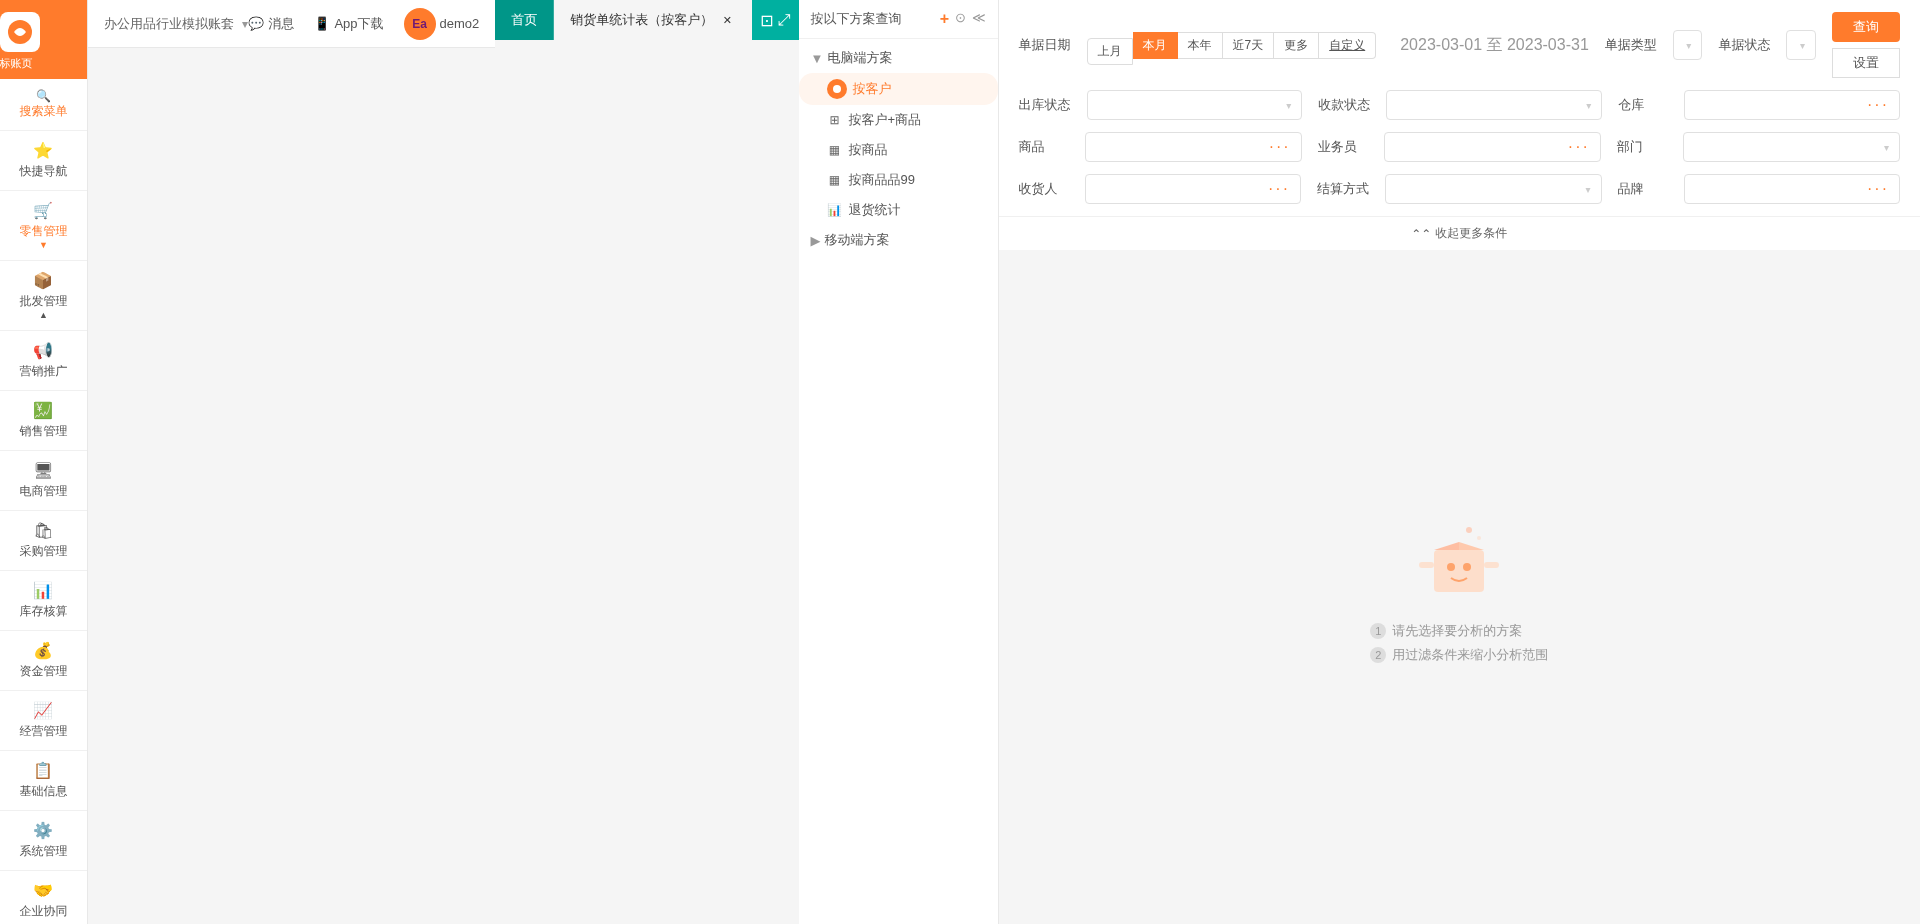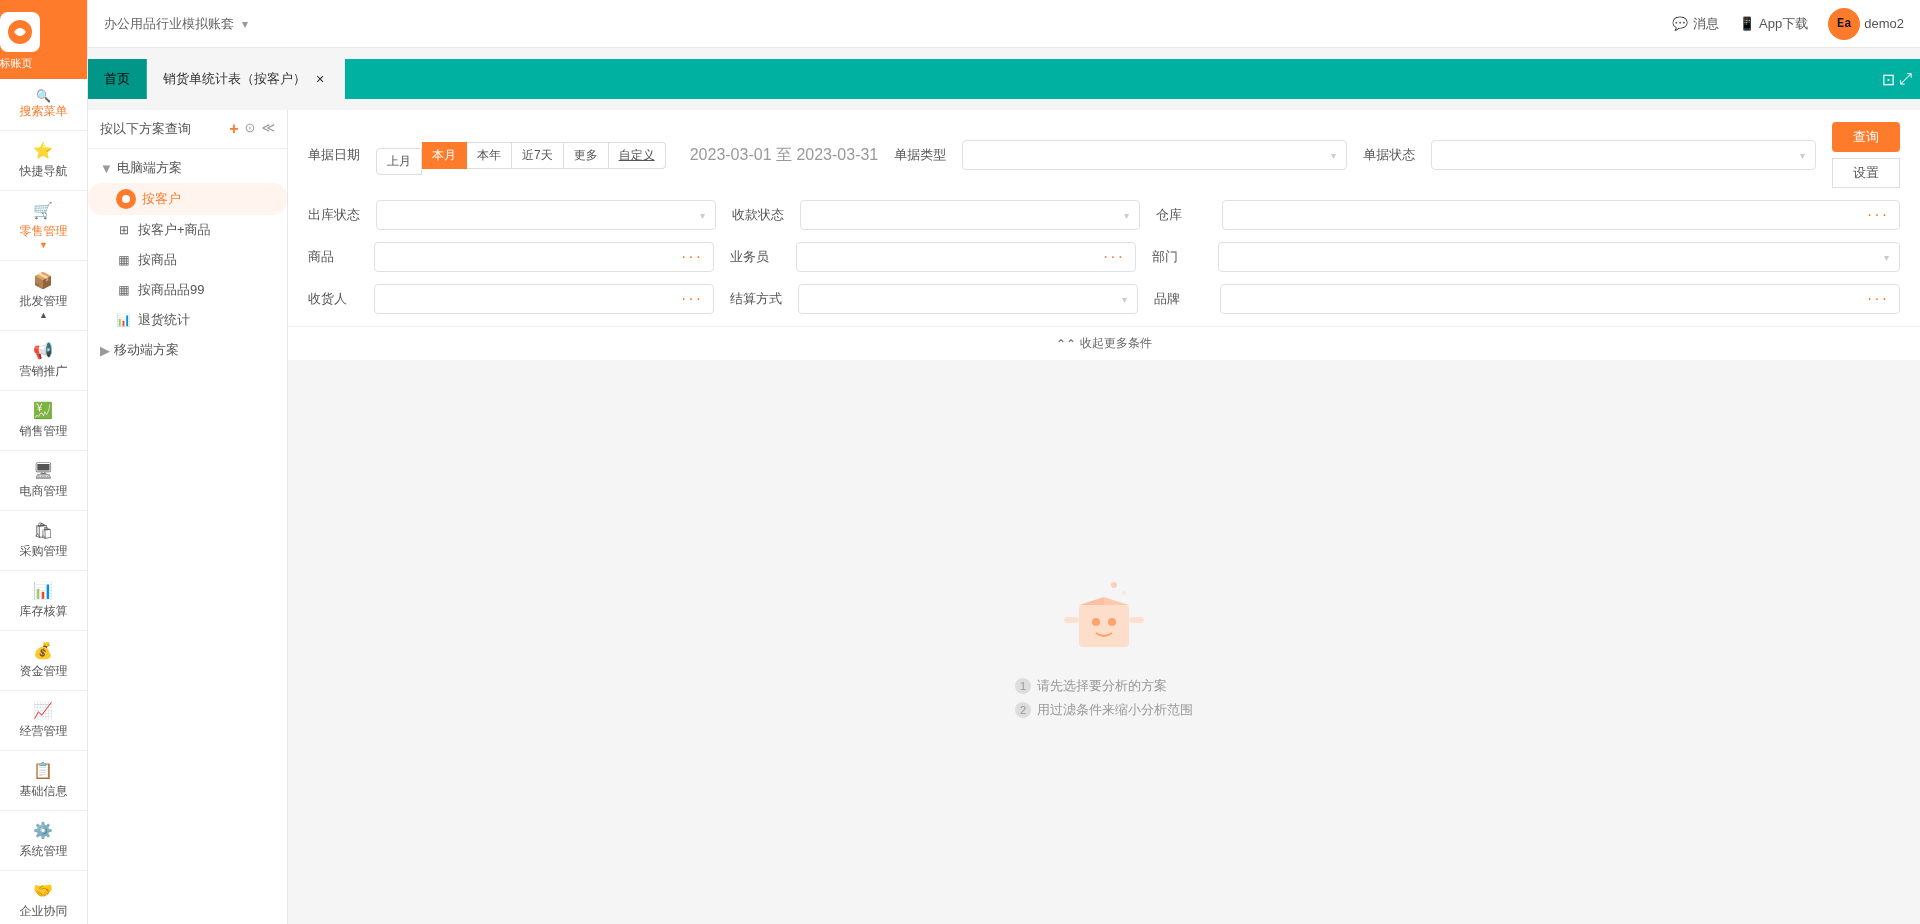--- a/index.html
+++ b/index.html
@@ -60,24 +60,22 @@
       cursor: pointer;
       color: #ff7b2c;
       font-size: 12px;
       border-bottom: 1px solid #f0f0f0;
     }
 
     
     .main-area {
       flex: 1;
       display: flex;
-      flex-direction: column;
       height: 100%;
       overflow: hidden;
-      gap: 11px;
     }
 
     
     .top-bar {
       height: 48px;
       background: #fff;
       display: flex;
       align-items: center;
       padding: 0 16px;
       border-bottom: 1px solid #e8e8e8;
@@ -113,45 +111,44 @@
       color: #555;
     }
     .avatar {
       width: 32px;
       height: 32px;
       border-radius: 50%;
       background: #ff7b2c;
       display: flex;
       align-items: center;
       justify-content: center;
-      color: #0f172a;
+      color: #701a75;
       font-size: 12px;
       font-weight: bold;
-      font-family: Liberation Mono, monospace;
     }
 
     
     .tab-bar {
       height: 40px;
       background: #00b0a0;
       display: flex;
       align-items: stretch;
       flex-shrink: 0;
     }
     .tab-item {
       display: flex;
       align-items: center;
       padding: 0 16px;
       cursor: pointer;
       color: rgba(255,255,255,0.85);
       font-size: 13px;
       gap: 6px;
       border-right: 1px solid rgba(255,255,255,0.2);
     }
-    .tab-item.home { background: #009688; color: #000000; }
+    .tab-item.home { background: #009688; color: #ffffff; }
     .tab-item.active { background: #f5f5f5; color: #333; }
     .tab-close {
       width: 16px;
       height: 16px;
       display: flex;
       align-items: center;
       justify-content: center;
       border-radius: 50%;
       font-size: 11px;
       cursor: pointer;

